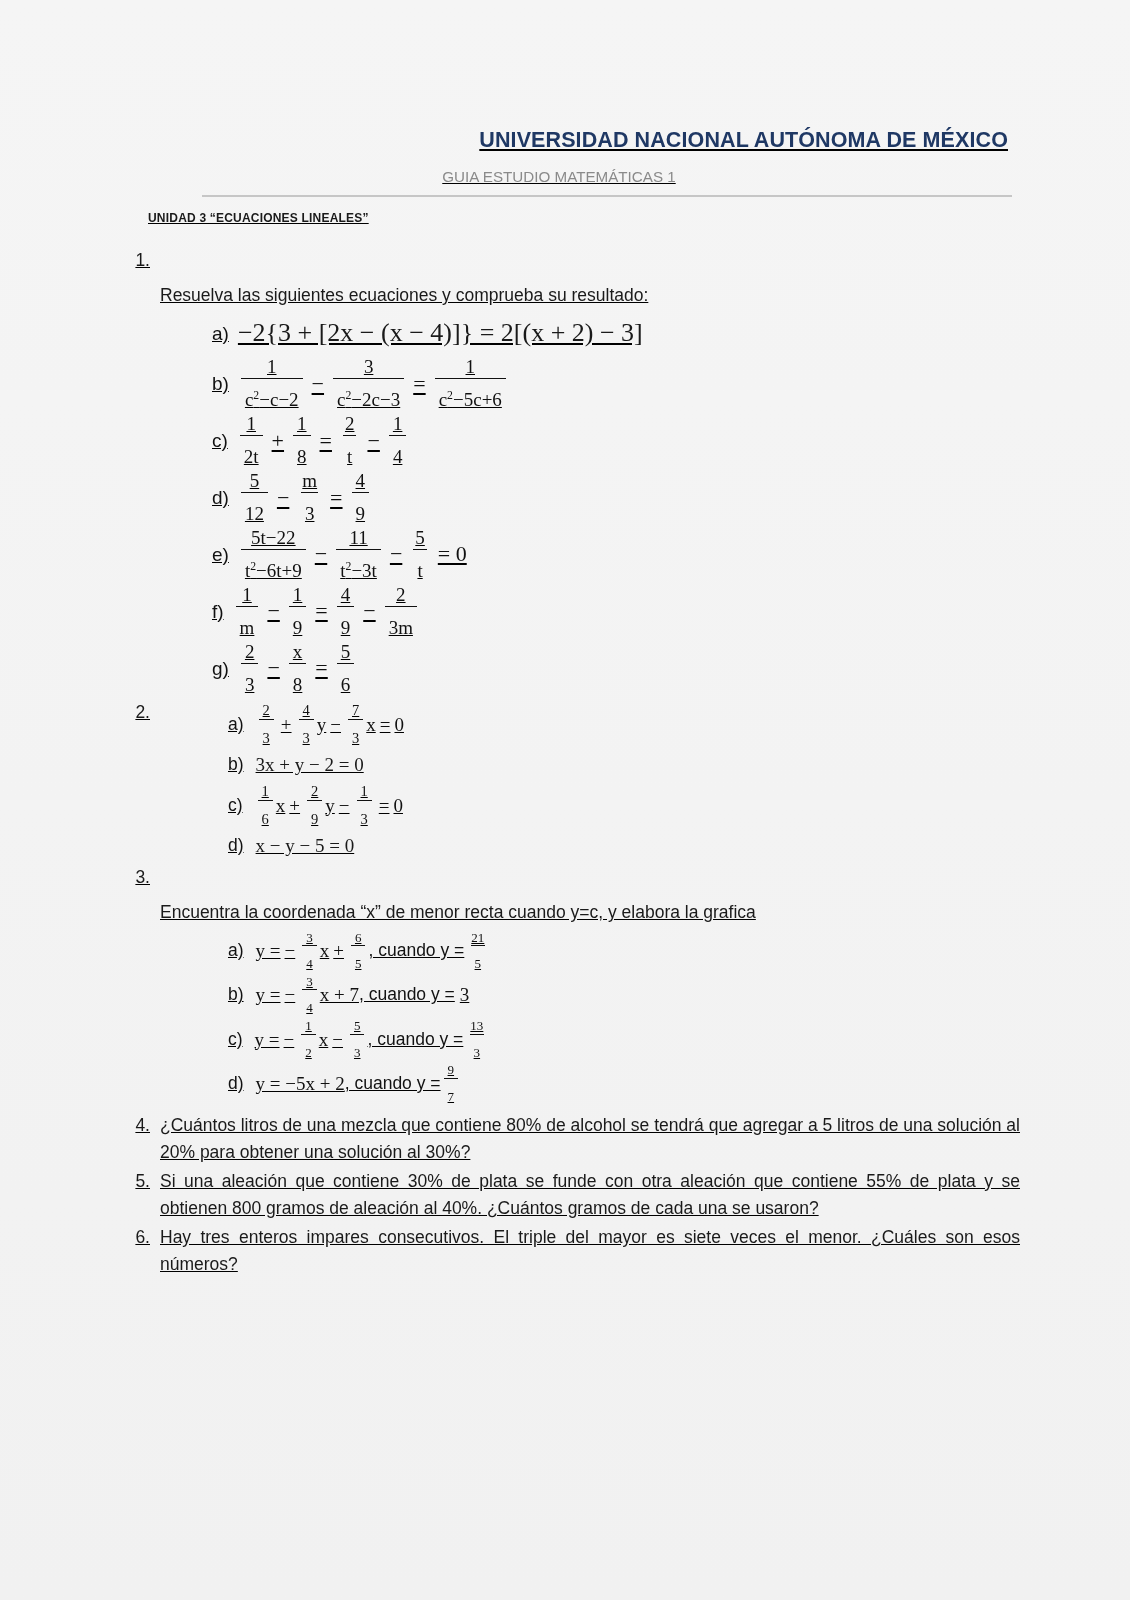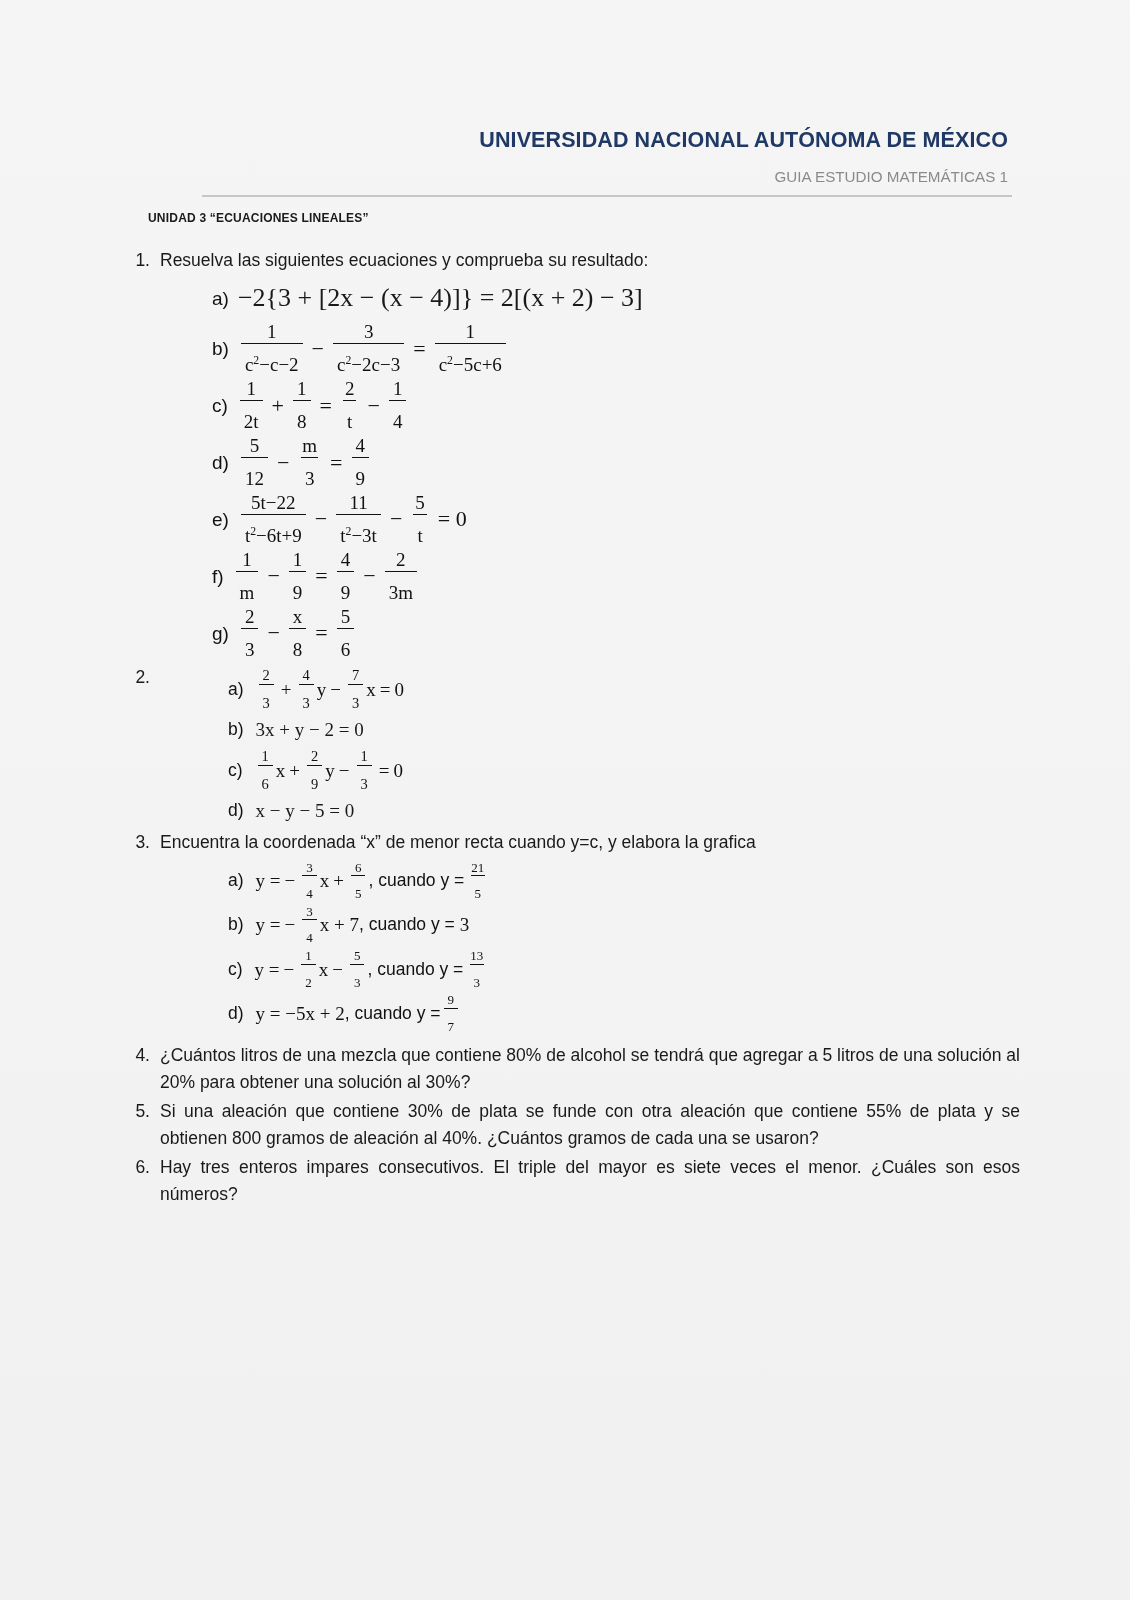--- a/index.html
+++ b/index.html
@@ -20,20 +20,21 @@
     width: 1130px;
     height: 1600px;
     background: linear-gradient(180deg,#f5f5f5 0%,#f3f3f3 50%,#f1f1f1 100%);
   }
   .sheet {
     position: absolute;
     left: 110px;
     top: 0px;
     width: 910px;
     height: 1600px;
+    text-decoration: underline;
   }
 
   
   .hdr-title {
     text-align: right;
     color: #1f3864;
     font-weight: bold;
     font-size: 21.5px;
     letter-spacing: 0.1px;
     margin-top: 128px;
@@ -42,21 +43,21 @@
   }
   .hdr-sub {
     text-align: right;
     color: #5b7ca6;
     font-size: 15.2px;
     margin-top: 12px;
     margin-right: 12px;
     white-space: nowrap;
   }
   .hdr-third {
-    text-align: right;
+    text-align: center;
     color: #8a8a8a;
     font-size: 15.2px;
     margin-top: 15px;
     margin-right: 12px;
     white-space: nowrap;
   }
   .hdr-rule {
     margin-top: 10px;
     margin-left: 92px;
     margin-right: 8px;
@@ -89,21 +90,21 @@
     padding-right: 10px;
     line-height: 1.55;
   }
   .q-body {
     flex: 1 1 auto;
     font-size: 17.5px;
     color: #1a1a1a;
     line-height: 1.55;
   }
   .q-body.justify { text-align: justify; text-align-last: left; }
-  .q-text { display: block; }
+  .q-text { display: block; margin-top: 35px; }
 
   
   .math {
     font-family: "Liberation Serif", serif;
     color: #111;
   }
   .eqrow {
     display: flex;
     align-items: center;
     margin-left: 52px;

